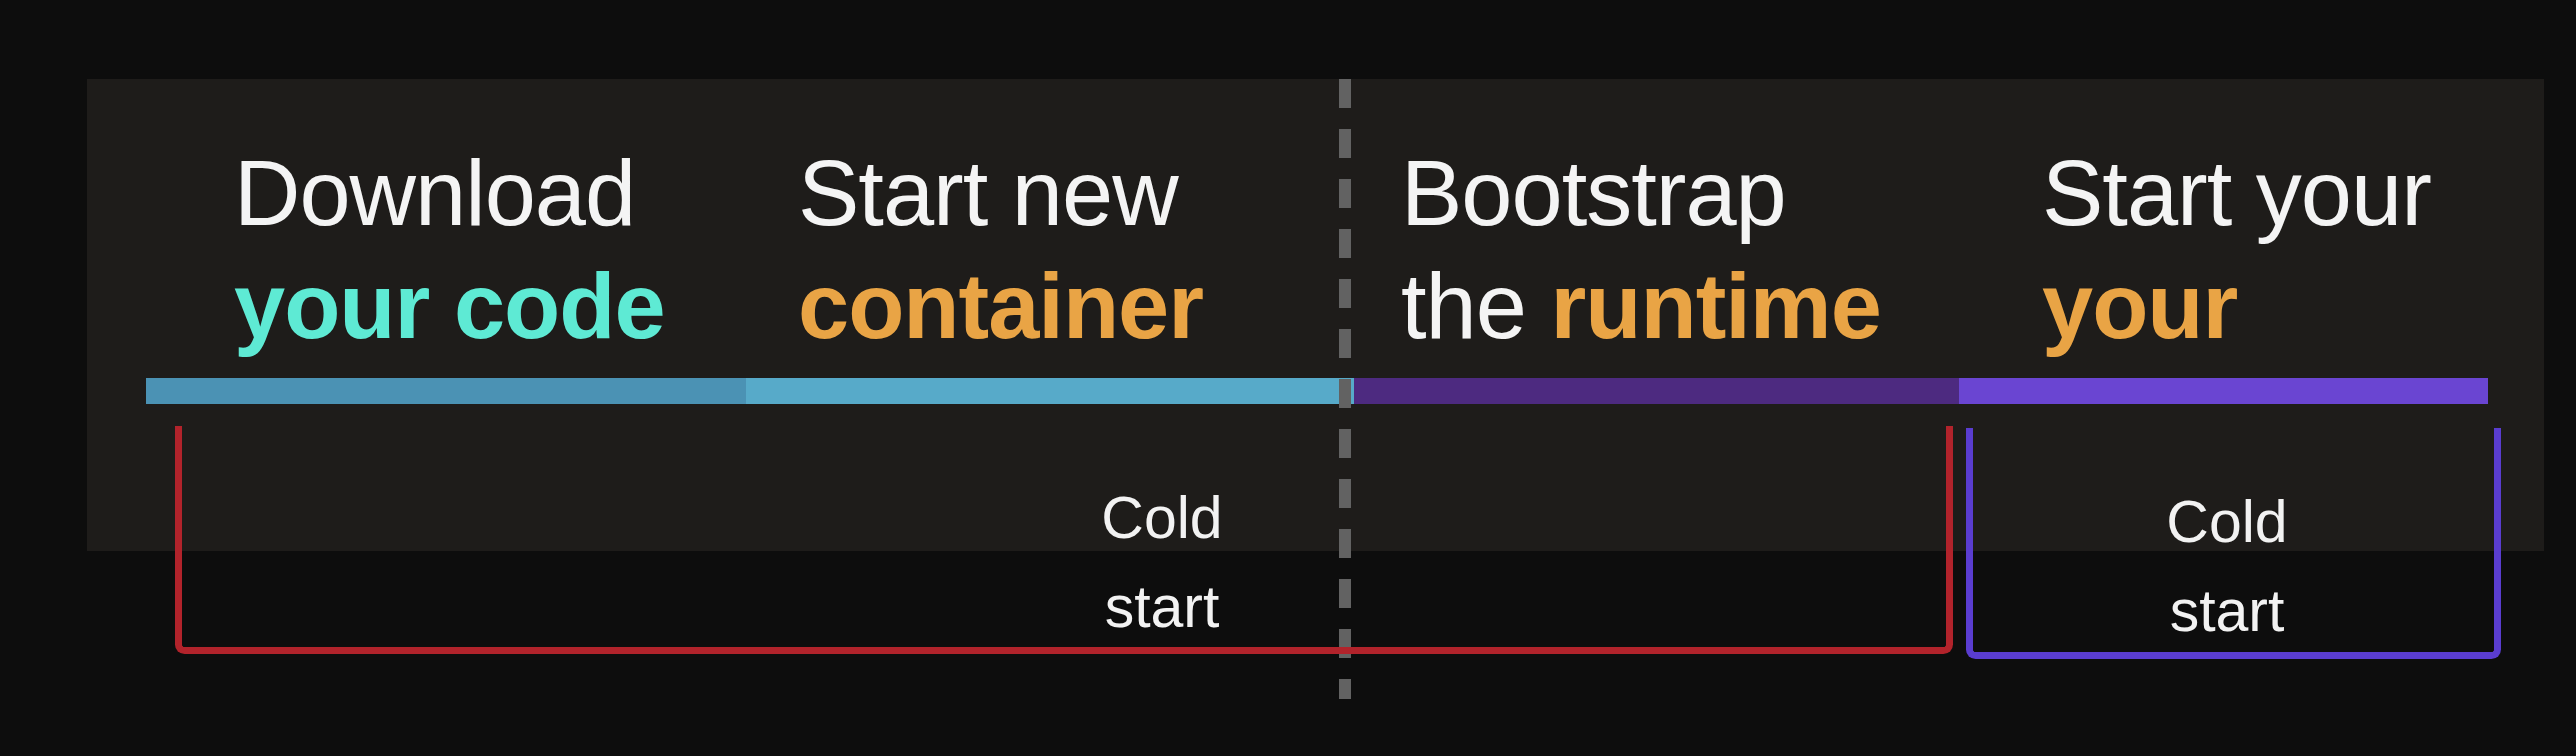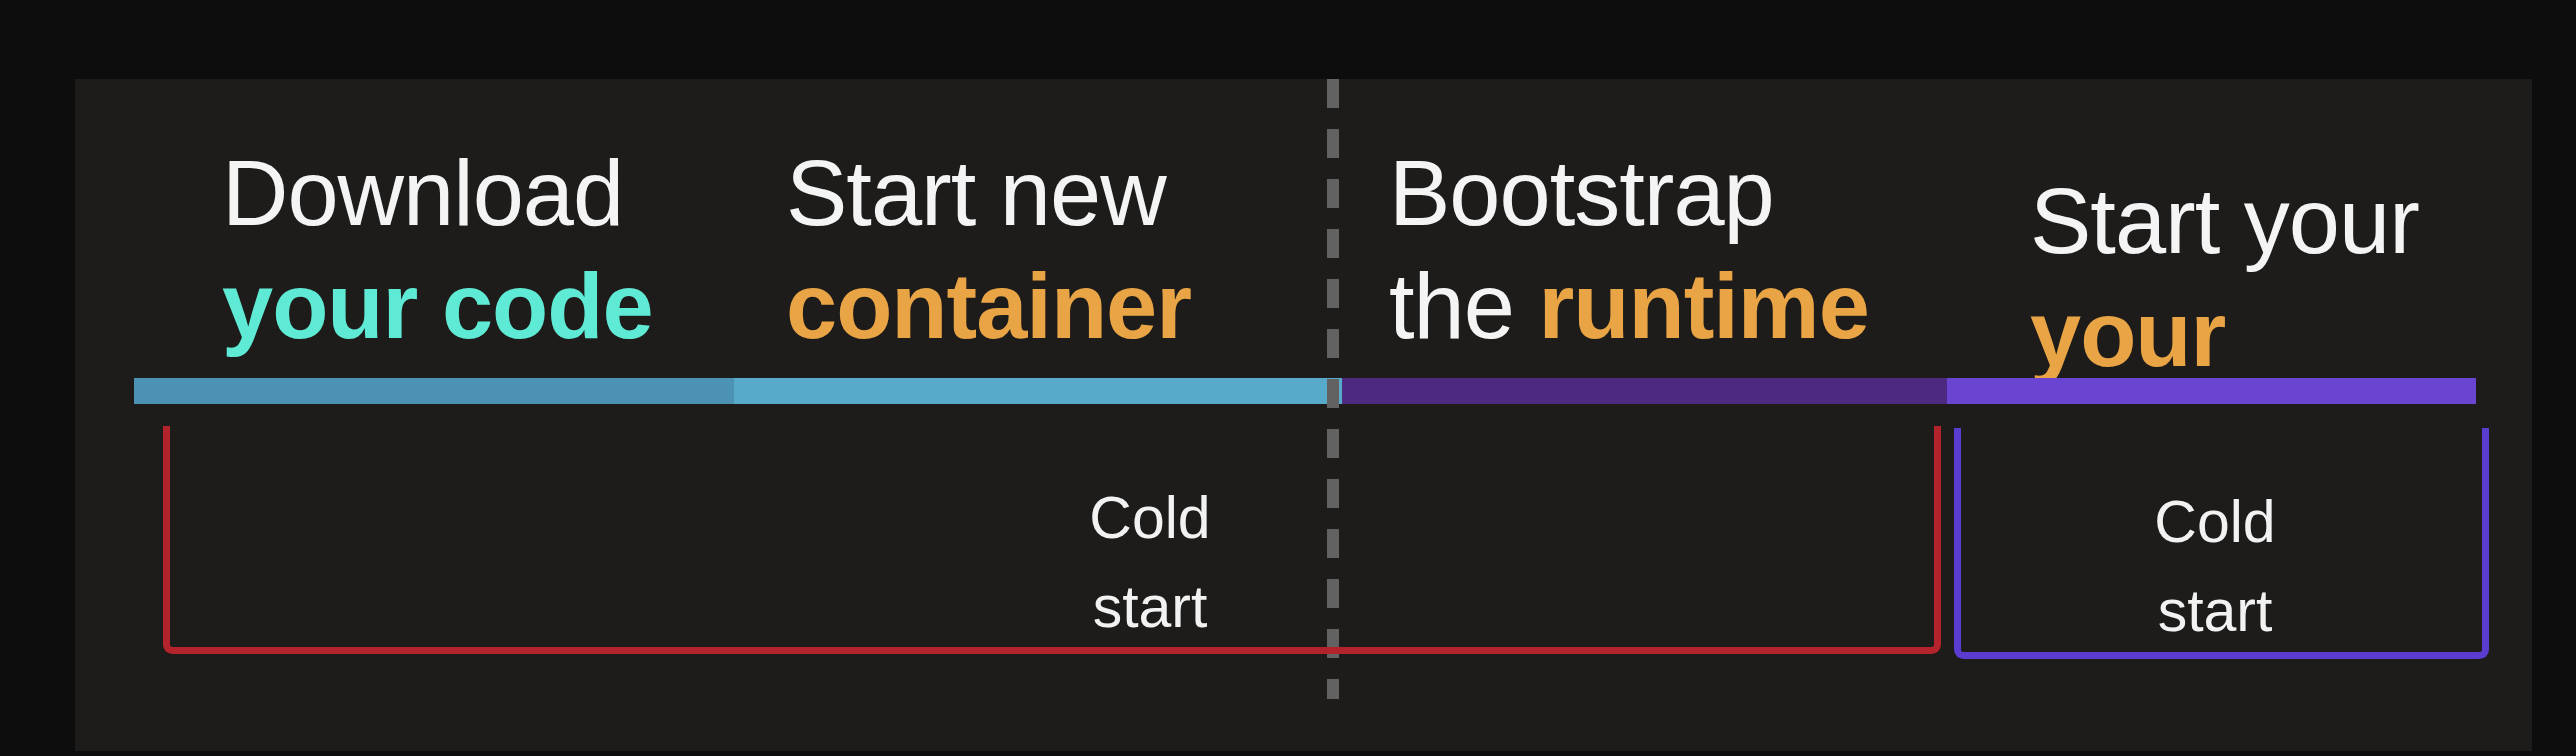--- a/index.html
+++ b/index.html
@@ -4,35 +4,35 @@
 <style>
   html,body{margin:0;padding:0;background:#000;}
   #stage{
     position:relative;
     width:2576px;height:756px;
     background:#0d0d0d;
     overflow:hidden;
     font-family:"Liberation Sans", sans-serif;
   }
   #slide{
-    position:absolute;left:75px;top:79px;width:2457px;height:672px;
+    position:absolute;left:87px;top:79px;width:2457px;height:472px;
     background:#1e1c1a;
   }
   
   .phase-header{
     position:absolute;top:58px;
     font-size:92px;line-height:113px;
     color:#f4f4f4;font-weight:400;
     letter-spacing:-1px;white-space:nowrap;
   }
   .phase-header .accent{font-weight:700;}
   #phase-h1{left:147px;}
   #phase-h2{left:711px;}
   #phase-h3{left:1314px;}
-  #phase-h4{left:1955px;margin-top:28px;}
+  #phase-h4{left:1955px;}
   
   .bar-seg{position:absolute;top:299px;height:26px;}
   #bar-seg1{left:59px;width:601px;}
   #bar-seg2{left:659px;width:608px;}
   #bar-seg3{left:1267px;width:605px;}
   #bar-seg4{left:1872px;width:529px;}
   
   #divider{
     position:absolute;left:1252px;top:0;width:11.5px;height:620px;
     background:repeating-linear-gradient(

